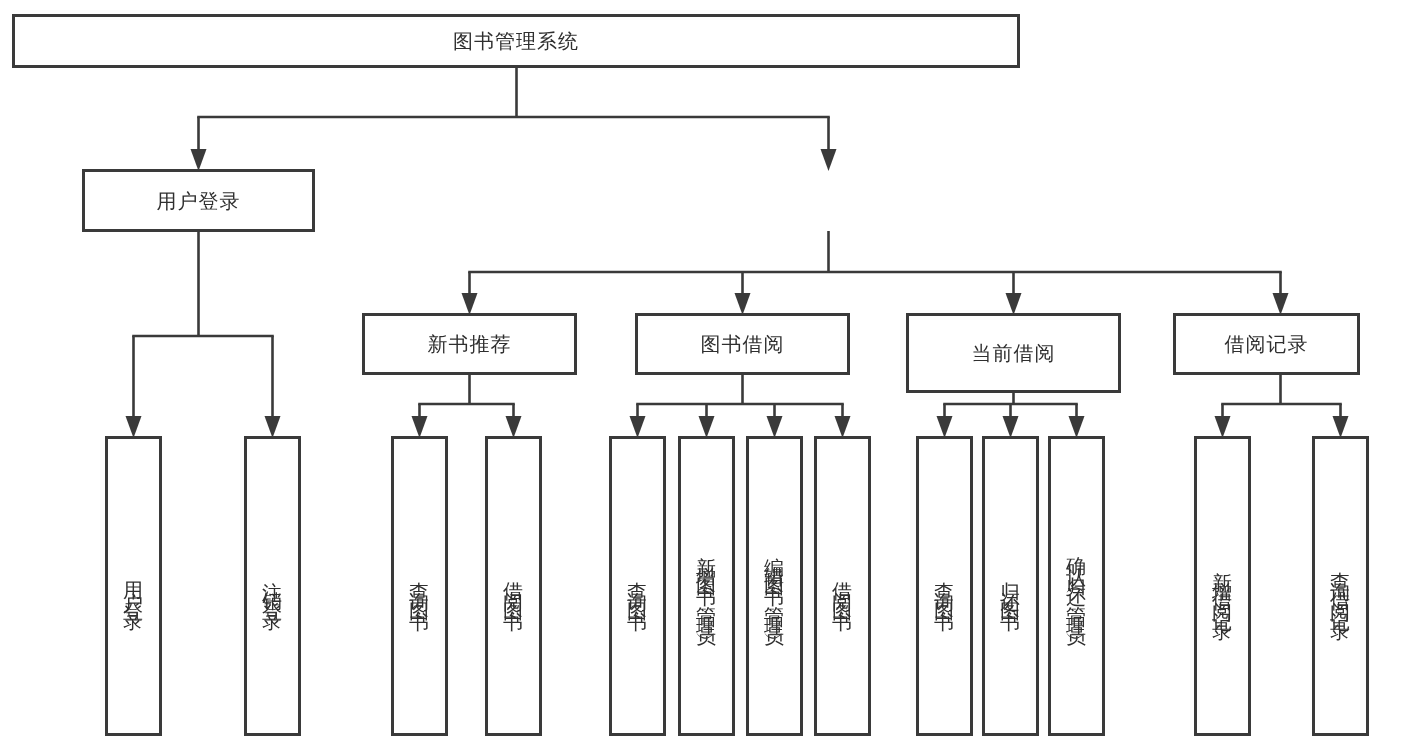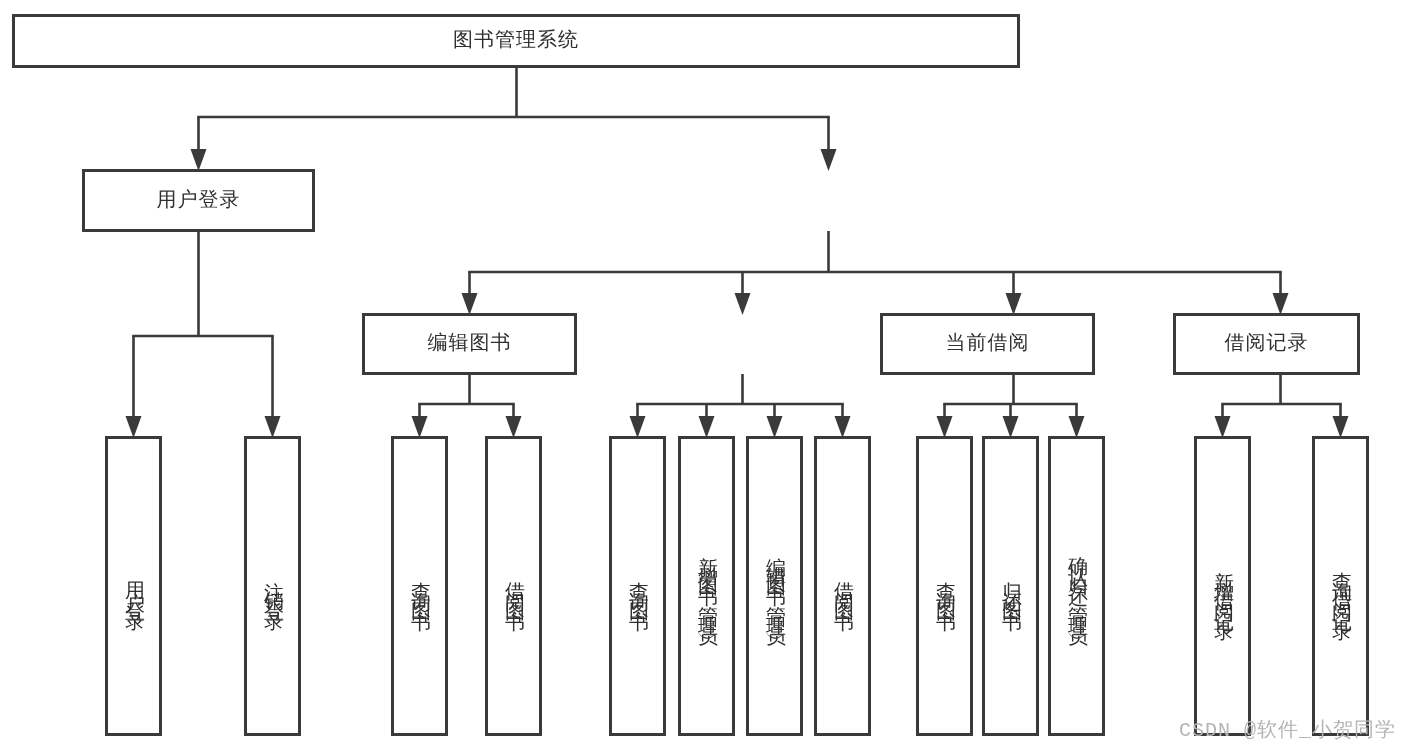--- a/index.html
+++ b/index.html
@@ -1,18 +1,18 @@
 <!DOCTYPE html>
 <html><head>
 <meta charset="utf-8">
 <style>
   html,body{margin:0;padding:0;background:#ffffff;}
   .stage{
     position:relative;width:1405px;height:747px;background:#ffffff;
-    font-family:Liberation Mono, monospace;color:#2f2f2f;overflow:hidden;
+    font-family:Liberation Serif, serif;color:#2f2f2f;overflow:hidden;
   }
   .wires{position:absolute;left:0;top:0;z-index:1;}
   .box{
     position:absolute;box-sizing:border-box;z-index:2;
     border:3px solid #3a3a3a;background:#ffffff;
     display:flex;align-items:center;justify-content:center;
     font-size:20px;line-height:1;color:#2f2f2f;
     white-space:nowrap;
   }
   .h{letter-spacing:1px;}
@@ -83,36 +83,36 @@
       <line x1="1222.5" y1="404" x2="1222.5" y2="420" stroke="#3a3a3a" stroke-width="2.6"></line>
       <polygon points="1214.5,416 1230.5,416 1222.5,438" fill="#3a3a3a"></polygon>
       <line x1="1340.5" y1="404" x2="1340.5" y2="420" stroke="#3a3a3a" stroke-width="2.6"></line>
       <polygon points="1332.5,416 1348.5,416 1340.5,438" fill="#3a3a3a"></polygon>
     </svg>
 
   <div class="box h" style="left:12px;top:14px;width:1008px;height:54px">图书管理系统</div>
 
   <div class="box h" style="left:82px;top:169px;width:233px;height:63px">用户登录</div>
 
-  <div class="box h" style="left:362px;top:313px;width:215px;height:62px">编辑图书</div>
-  <div class="box h" style="left:880px;top:313px;width:215px;height:62px">当前借阅</div>
+  <div class="box h" style="left:362px;top:313px;width:215px;height:62px">新书推荐</div>
+  <div class="box h" style="left:635px;top:313px;width:215px;height:62px">图书借阅</div>
+  <div class="box h" style="left:906px;top:313px;width:215px;height:80px">当前借阅</div>
   <div class="box h" style="left:1173px;top:313px;width:187px;height:62px">借阅记录</div>
 
   <div class="box v" style="left:105px;top:436px">用户登录</div>
   <div class="box v" style="left:244px;top:436px">注销登录</div>
 
   <div class="box v" style="left:391px;top:436px">查询图书</div>
   <div class="box v" style="left:485px;top:436px">借阅图书</div>
 
   <div class="box v" style="left:609px;top:436px">查询图书</div>
   <div class="box v" style="left:678px;top:436px">新增图书（管理员）</div>
   <div class="box v" style="left:746px;top:436px">编辑图书（管理员）</div>
   <div class="box v" style="left:814px;top:436px">借阅图书</div>
 
   <div class="box v" style="left:916px;top:436px">查询图书</div>
   <div class="box v" style="left:982px;top:436px">归还图书</div>
   <div class="box v" style="left:1048px;top:436px">确认归还（管理员）</div>
 
   <div class="box v" style="left:1194px;top:436px">新增借阅记录</div>
   <div class="box v" style="left:1312px;top:436px">查询借阅记录</div>
 
-  <div class="watermark">CSDN @软件_小贺同学</div>
 </div>
 
 </body></html>

